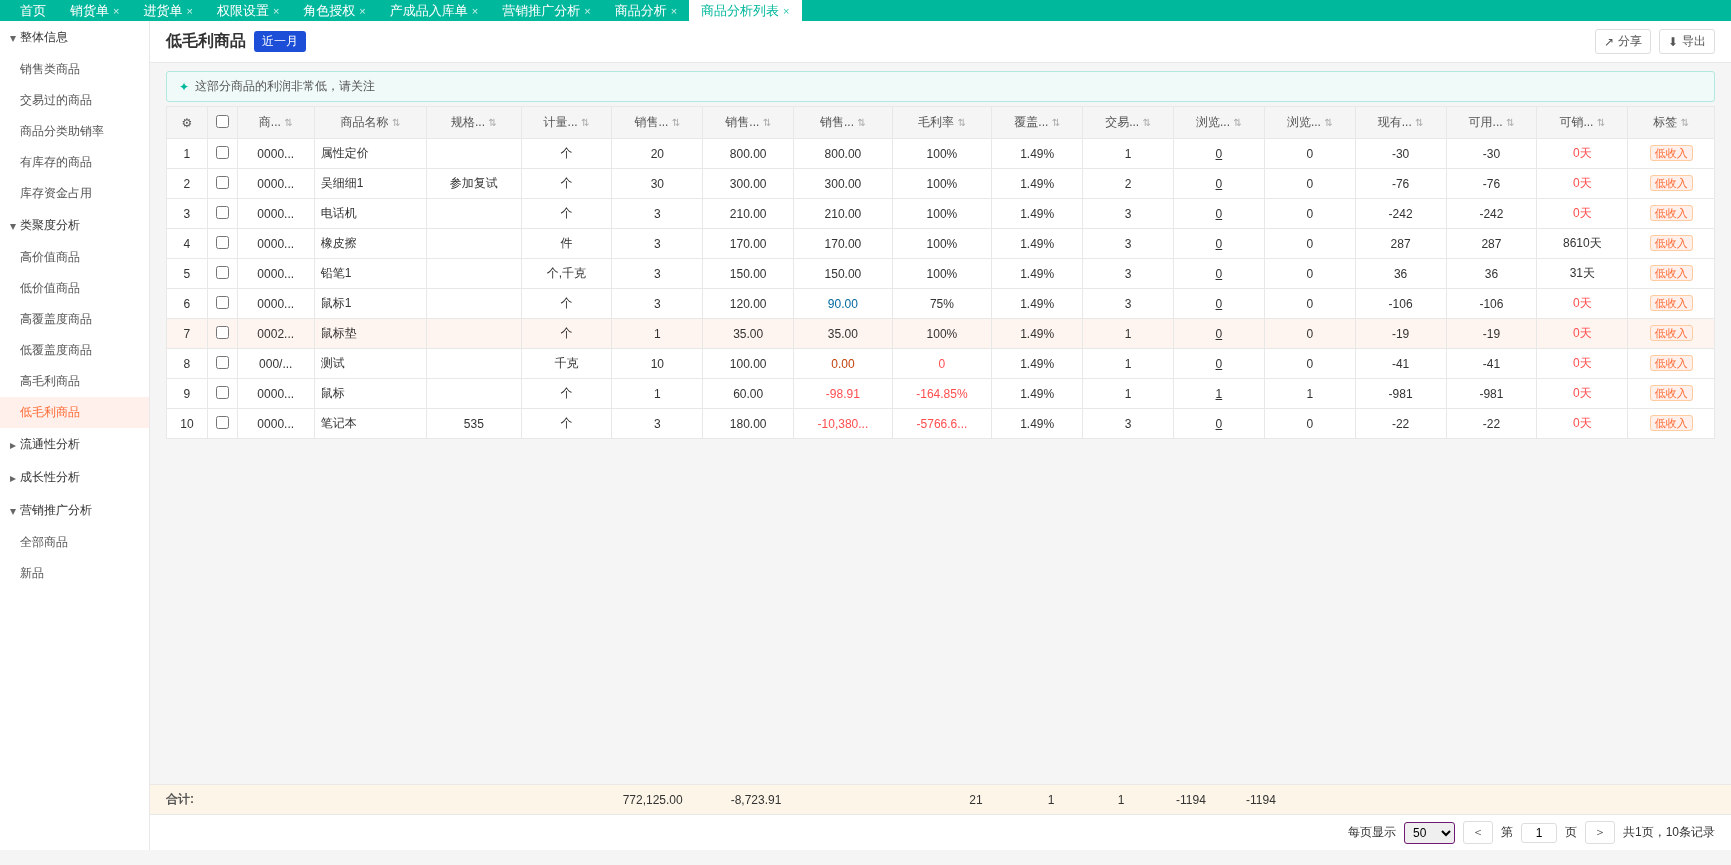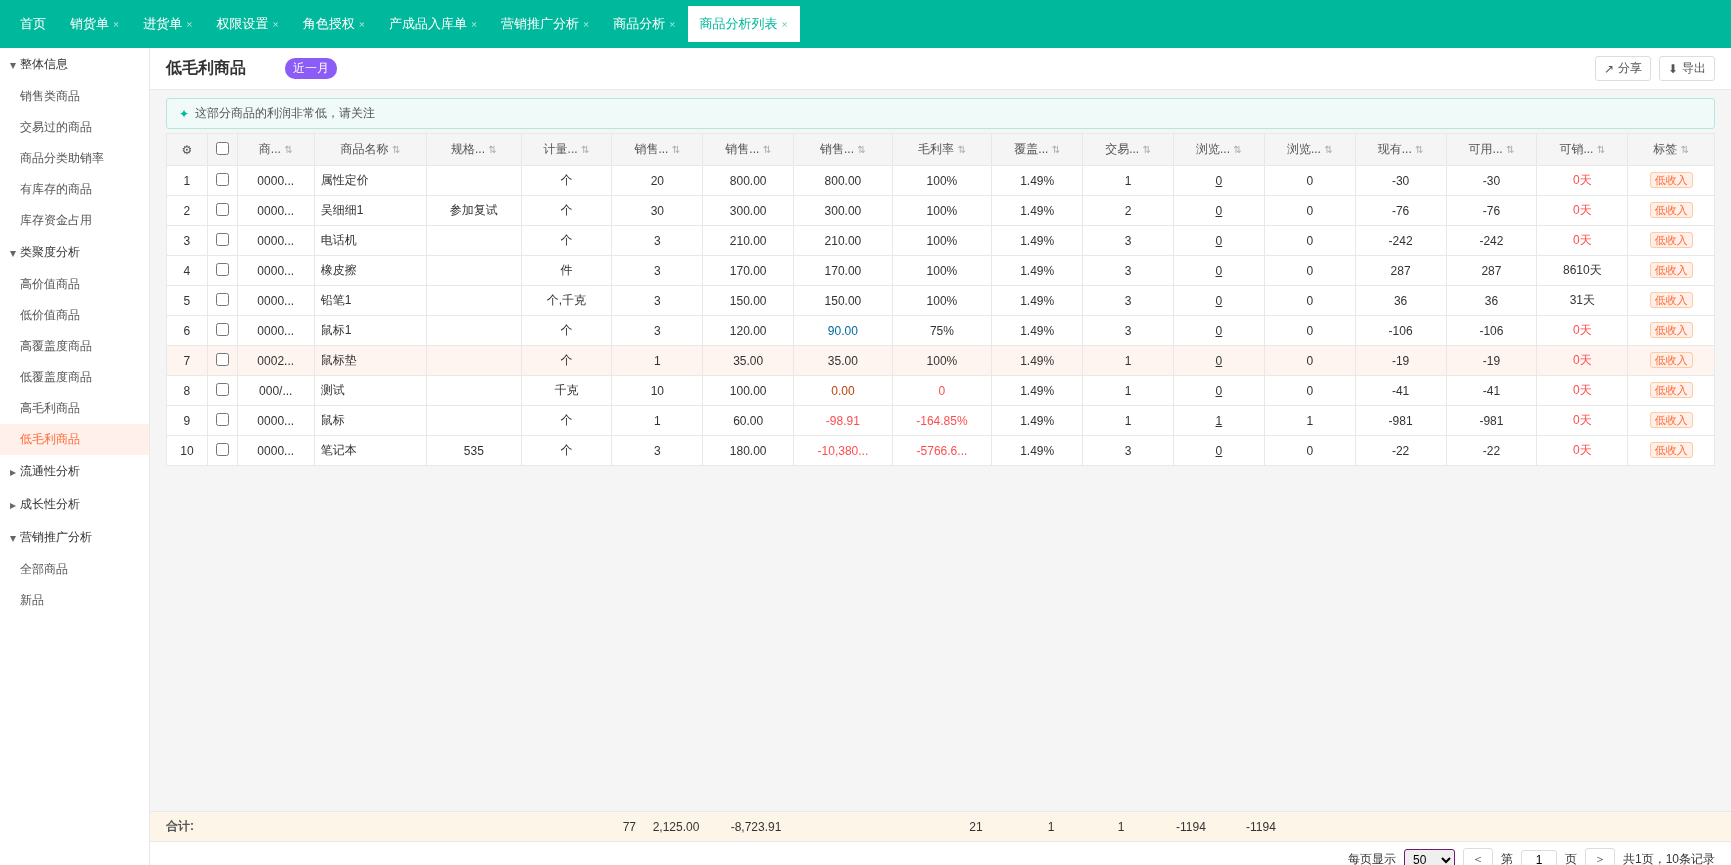--- a/index.html
+++ b/index.html
@@ -3,23 +3,22 @@
   <meta charset="utf-8">
   <style>
     * { box-sizing: border-box; margin: 0; padding: 0; }
     body { font-family: 'Microsoft YaHei', Arial, sans-serif; font-size: 12px; background: #f5f5f5; color: #333; }
 
     
     .top-nav {
       background: #00b89c;
       display: flex;
       align-items: center;
-      height: 48px;
+      height: 21px;
       padding: 0 8px;
-      font-family: Liberation Serif, serif;
     }
     .top-nav .nav-item {
       color: #fff;
       padding: 0 12px;
       height: 36px;
       display: flex;
       align-items: center;
       cursor: pointer;
       font-size: 13px;
       white-space: nowrap;
@@ -76,27 +75,26 @@
       background: #fff;
       border-bottom: 1px solid #e8e8e8;
       gap: 8px;
     }
     .page-title {
       font-size: 16px;
       font-weight: bold;
       color: #333;
     }
     .date-badge {
-      background: #8b5cf6;
+      background: #1d4ed8;
       color: #fff;
-      border-radius: 10px;
+      border-radius: 3px;
       padding: 2px 8px;
       font-size: 12px;
       cursor: pointer;
-      margin-left: 31px;
     }
     .search-box {
       display: flex;
       align-items: center;
       border: 1px solid #ddd;
       border-radius: 3px;
       padding: 2px 8px;
       background: #fff;
       flex: 1;
       max-width: 300px;
@@ -624,21 +622,21 @@
 
     <div class="table-footer">
       <span class="footer-label">合计:</span>
       <div class="footer-cells">
         <span style="width:30px;display:inline-block;"></span>
         <span style="width:70px;display:inline-block;"></span>
         <span style="width:100px;display:inline-block;"></span>
         <span style="width:70px;display:inline-block;"></span>
         <span style="width:60px;display:inline-block;"></span>
         <span style="width:80px;display:inline-block;text-align:right;">77</span>
-        <span style="width:80px;display:inline-block;text-align:center;">2,125.00</span>
+        <span style="width:80px;display:inline-block;text-align:left;">2,125.00</span>
         <span style="width:80px;display:inline-block;text-align:center;">-8,723.91</span>
         <span style="width:70px;display:inline-block;"></span>
         <span style="width:70px;display:inline-block;"></span>
         <span style="width:80px;display:inline-block;text-align:center;">21</span>
         <span style="width:70px;display:inline-block;text-align:center;">1</span>
         <span style="width:70px;display:inline-block;text-align:center;">1</span>
         <span style="width:70px;display:inline-block;text-align:center;">-1194</span>
         <span style="width:70px;display:inline-block;text-align:center;">-1194</span>
       </div>
     </div>

